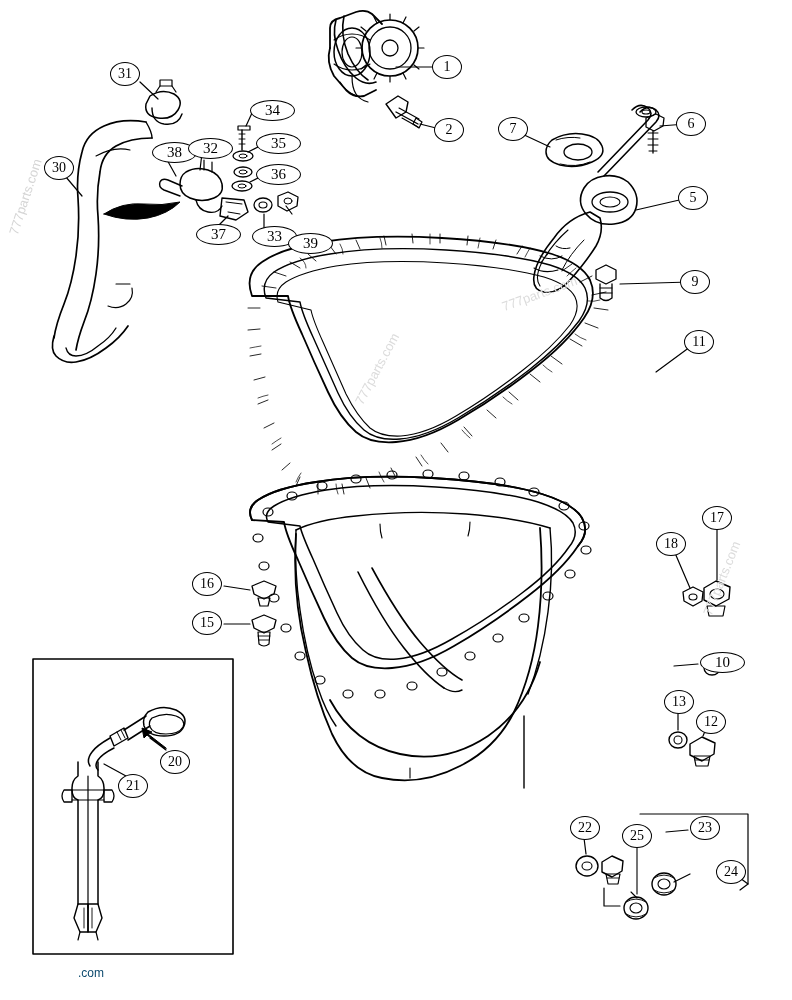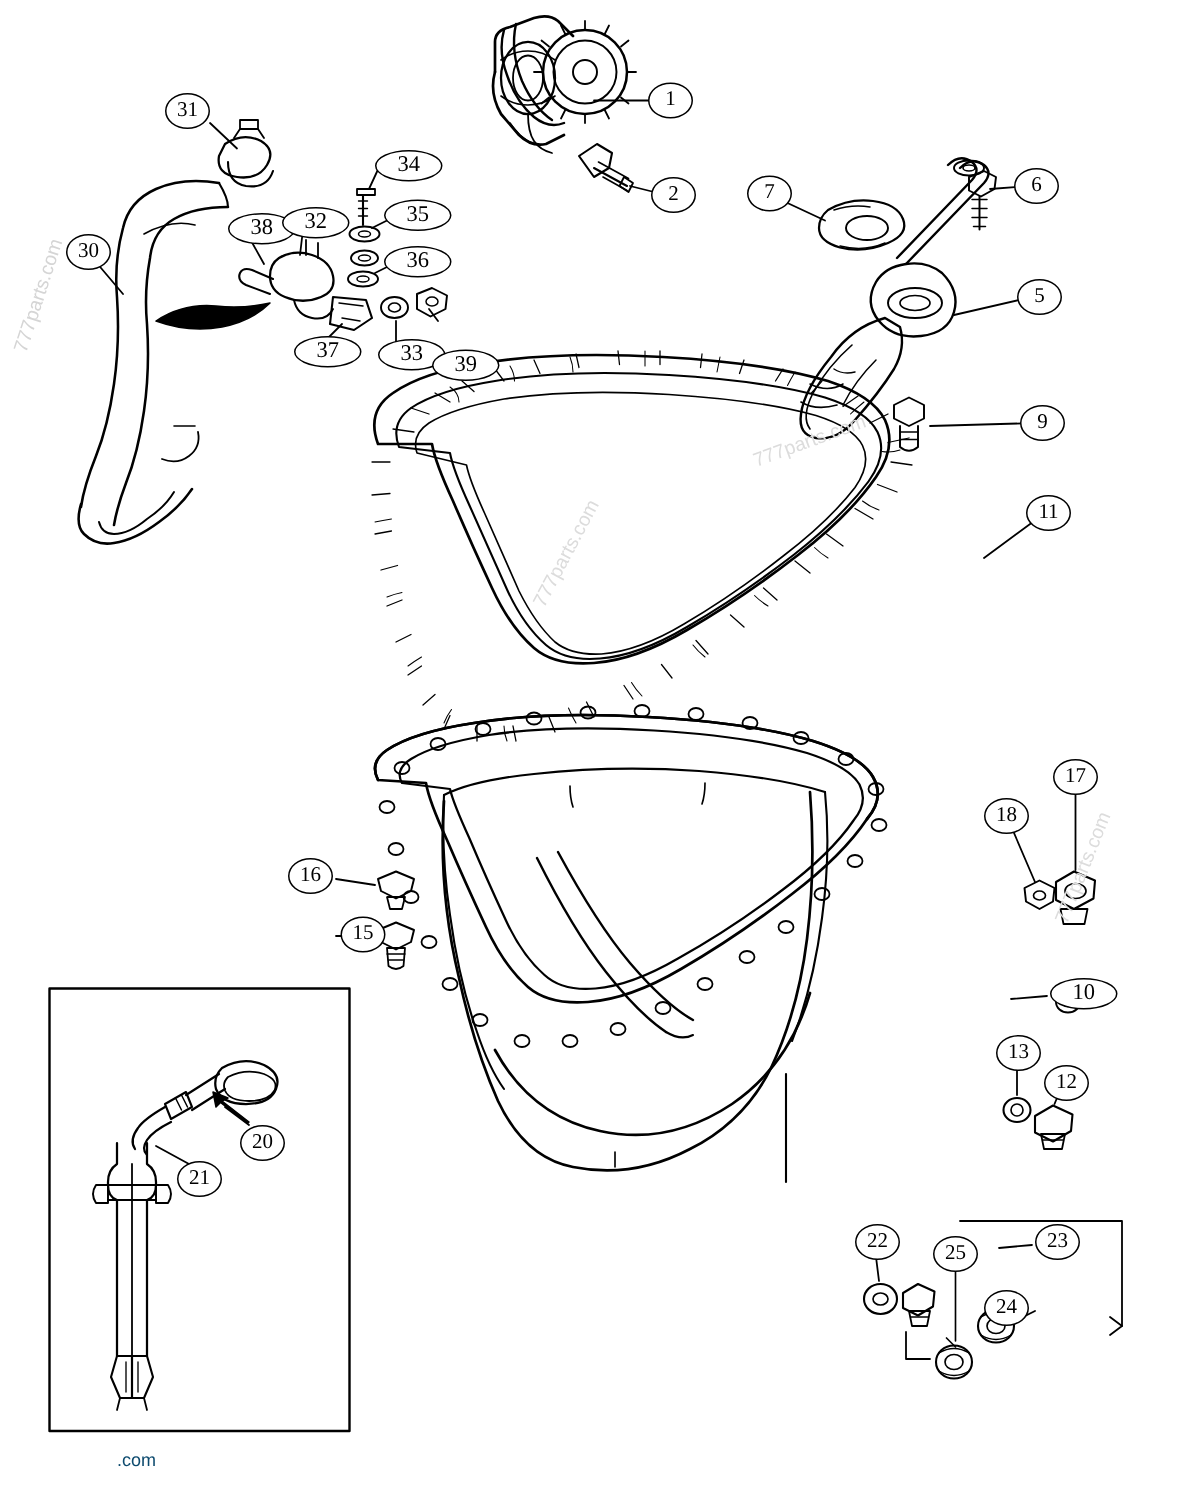--- a/index.html
+++ b/index.html
@@ -485,30 +485,30 @@
   <div class="callout" style="left:32px;   top:156px;margin-left:12px;">30</div>
   <div class="callout small" style="left:152px; top:142px;">38</div>
   <div class="callout small" style="left:188px; top:138px;">32</div>
   <div class="callout small" style="left:250px; top:100px;">34</div>
   <div class="callout small" style="left:256px; top:133px;text-align:right;">35</div>
   <div class="callout small" style="left:256px; top:164px;">36</div>
   <div class="callout small" style="left:196px; top:224px;">37</div>
   <div class="callout small" style="left:252px; top:226px;">33</div>
   <div class="callout small" style="left:288px; top:212px;margin-top:21px;">39</div>
   <div class="callout" style="left:192px;  top:572px;">16</div>
-  <div class="callout" style="left:192px;  top:611px;margin-left:35px;">15</div>
+  <div class="callout" style="left:192px;  top:611px;">15</div>
   <div class="callout" style="left:702px;  top:506px;">17</div>
   <div class="callout" style="left:656px;  top:532px;">18</div>
   <div class="callout small" style="left:700px; top:652px;">10</div>
   <div class="callout" style="left:664px;  top:690px;">13</div>
   <div class="callout" style="left:696px;  top:710px;">12</div>
   <div class="callout" style="left:570px;  top:816px;">22</div>
   <div class="callout" style="left:622px;  top:824px;">25</div>
   <div class="callout" style="left:690px;  top:816px;">23</div>
-  <div class="callout" style="left:656px;  top:860px;">24</div>
+  <div class="callout" style="left:716px;  top:860px;">24</div>
   <div class="callout" style="left:160px;  top:750px;">20</div>
   <div class="callout" style="left:118px;  top:774px;">21</div>
 
   <div class="wm" style="left:6px;  top:232px;  transform: rotate(-72deg); transform-origin: left top; color:#d5d5d5;">777parts.com</div>
   <div class="wm" style="left:352px; top:400px; transform: rotate(-62deg); transform-origin: left top; color:#dcdcdc;">777parts.com</div>
   <div class="wm" style="left:500px; top:300px; transform: rotate(-20deg); transform-origin: left top; color:#dcdcdc;">777parts.com</div>
   <div class="wm" style="left:700px; top:612px; transform: rotate(-68deg); transform-origin: left top; color:#dcdcdc;">777parts.com</div>
   <div class="corner-text" style="left:78px; top:966px;">.com</div>
 
 </div>

